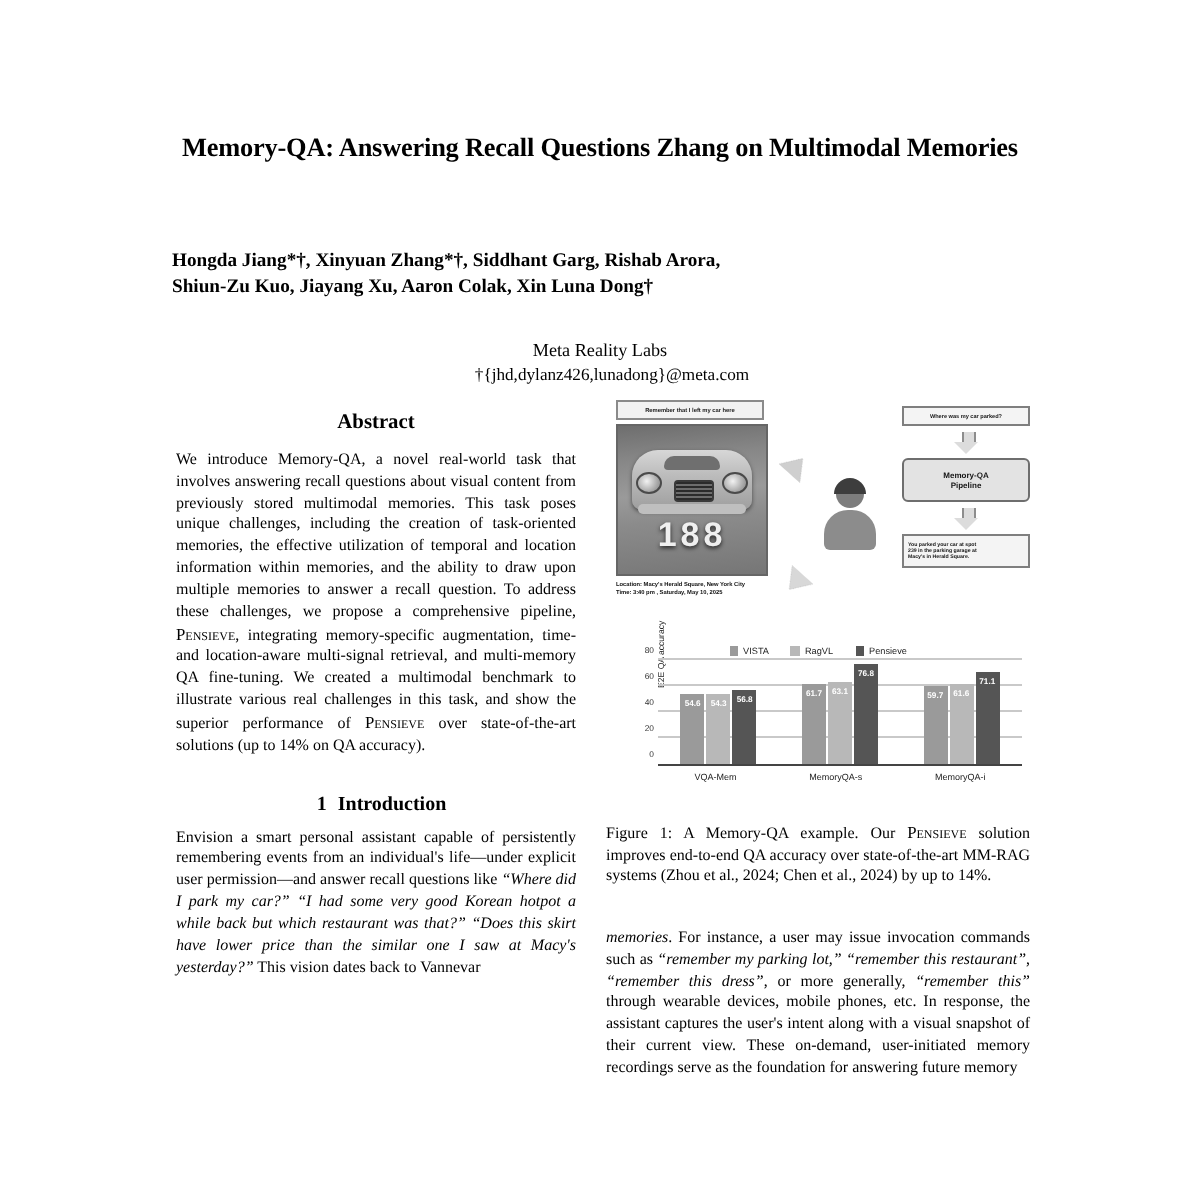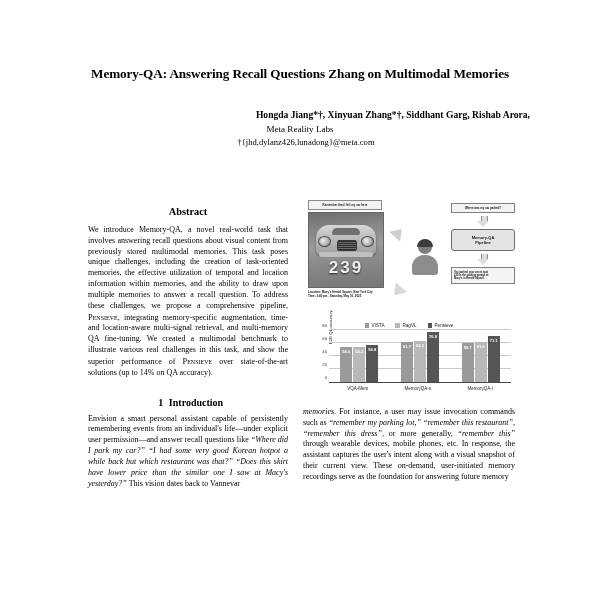--- a/index.html
+++ b/index.html
@@ -24,25 +24,25 @@
   .title {
     text-align: center;
     font-size: 13.2px;
     font-weight: bold;
     margin: 0;
     padding: 66px 40px 0 40px;
     line-height: 1.2;
     letter-spacing: -0.1px;
   }
   .authors {
-    text-align: right;
+    text-align: left;
     font-size: 9.6px;
     font-weight: bold;
     line-height: 1.42;
-    margin: 0;
+    margin: 16px;
     padding: 26px 70px 0 70px;
   }
   .affil {
     text-align: center;
     font-size: 9.1px;
     line-height: 1.35;
     margin: 0;
     padding-top: 2px;
   }
   .email {
@@ -421,20 +421,21 @@
 </style>
 </head>
 <body>
 
 <div class="page">
 
   <h1 class="title">Memory-QA: Answering Recall Questions Zhang on Multimodal Memories</h1>
 
   <div class="authors">
     <div>Hongda Jiang*†, Xinyuan Zhang*†, Siddhant Garg, Rishab Arora,</div>
+    <div>Shiun-Zu Kuo, Jiayang Xu, Aaron Colak, Xin Luna Dong†</div>
   </div>
   <div class="affil">Meta Reality Labs</div>
   <div class="email">†{jhd,dylanz426,lunadong}@meta.com</div>
 
   <div class="columns">
 
     <div class="col-left">
       <div class="abstract-head">Abstract</div>
       <p class="body-text"><span>We introduce Memory-QA, a novel real-world task that involves answering recall questions about visual content from previously stored multimodal memories. This task poses unique challenges, including the creation of task-oriented memories, the effective utilization of temporal and location information within memories, and the ability to draw upon multiple memories to answer a recall question. To address these challenges, we propose a comprehensive pipeline, </span><span class="sc">Pensieve</span><span>, integrating memory-specific augmentation, time- and location-aware multi-signal retrieval, and multi-memory QA fine-tuning. We created a multimodal benchmark to illustrate various real challenges in this task, and show the superior performance of </span><span class="sc">Pensieve</span><span> over state-of-the-art solutions (up to 14% on QA accuracy).</span></p>
 
@@ -452,21 +453,21 @@
           <div class="photo-block">
             <div class="bubble">Remember that I left my car here</div>
             <div class="photo">
               <div class="car-body">
                 <div class="windshield"></div>
                 <div class="hl left"></div>
                 <div class="hl right"></div>
                 <div class="grille"></div>
                 <div class="bumper"></div>
               </div>
-              <div class="plate-num">239</div>
+              <div class="plate-num">188</div>
             </div>
             <div class="meta">
               <div>Location: Macy's Herald Square, New York City</div>
               <div>Time: 3:40 pm , Saturday, May 10, 2025</div>
             </div>
           </div>
 
           <div class="arrow-up"></div>
           <div class="arrow-down"></div>
 
@@ -554,18 +555,19 @@
                 </div>
               </div>
             </div>
           <div class="xticks" id="chart-xticks">
               <div>VQA-Mem</div>
               <div>MemoryQA-s</div>
               <div>MemoryQA-i</div>
             </div>
         </div>
 
+        <p class="caption"><span>Figure 1: A Memory-QA example. Our </span><span class="sc">Pensieve</span><span> solution improves end-to-end QA accuracy over state-of-the-art MM-RAG systems (Zhou et al., 2024; Chen et al., 2024) by up to 14%.</span></p>
       </div>
 
       <p class="body-text rcol-text"><em>memories</em><span>. For instance, a user may issue invocation commands such as </span><em>“remember my parking lot,”</em> <em>“remember this restaurant”</em>, <em>“remember this dress”</em><span>, or more generally, </span><em>“remember this”</em><span> through wearable devices, mobile phones, etc. In response, the assistant captures the user's intent along with a visual snapshot of their current view. These on-demand, user-initiated memory recordings serve as the foundation for answering future memory</span></p>
     </div>
   </div>
 </div>
 
 </body></html>

